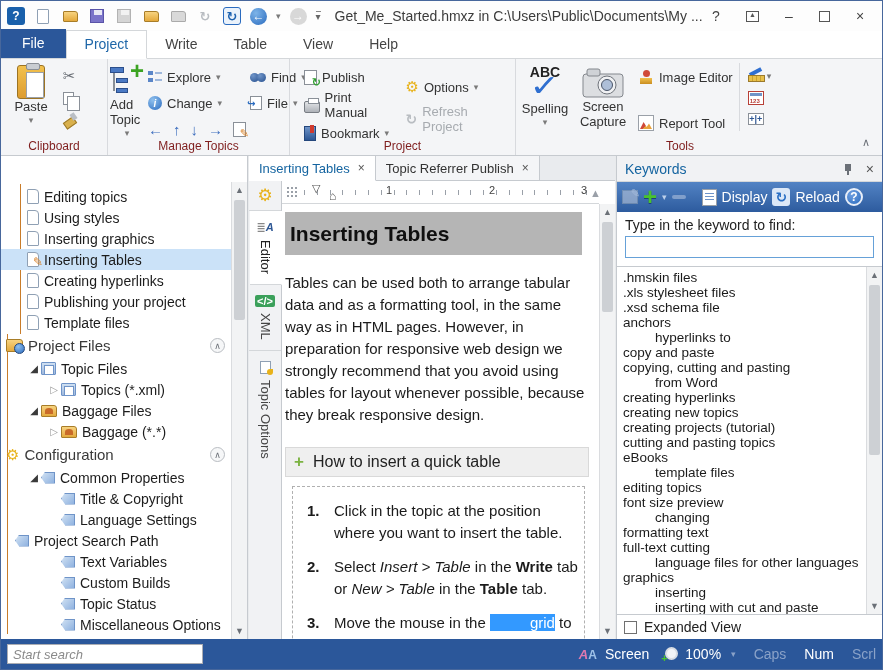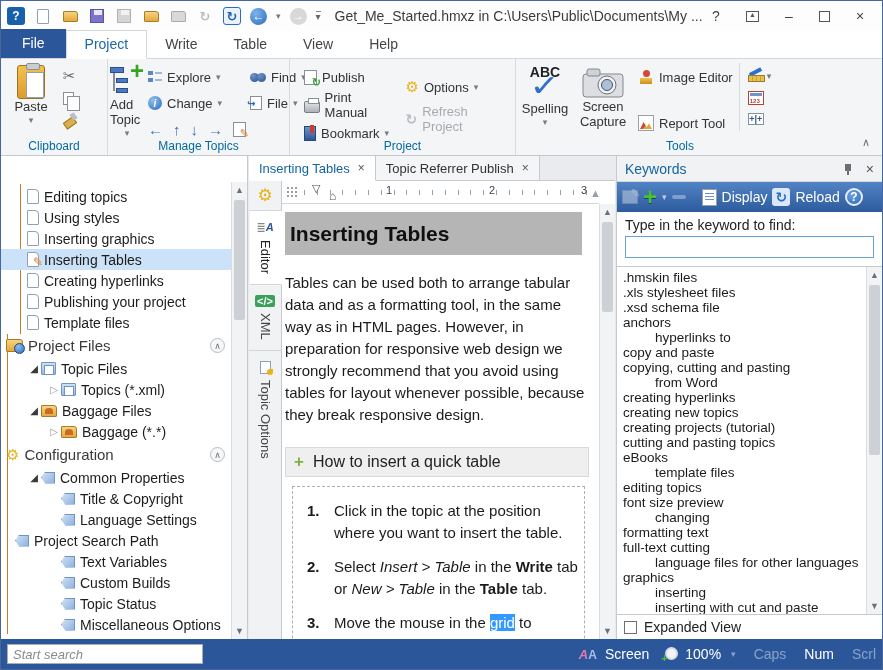--- a/index.html
+++ b/index.html
@@ -35,21 +35,21 @@
   
   .ribbon-tabs{position:absolute;left:0;top:30px;right:0;height:28px;background:#fff;display:flex;align-items:flex-end;border-bottom:1px solid #d4d7da;}
   .rtab{padding:5px 18px 6px;font-size:14px;color:#444;}
   .rtab.file{background:#2b579a;color:#fff;padding:6px 21px 7px;}
   .rtab.active{background:#fff;border:1px solid #d4d7da;border-bottom:1px solid #fff;color:#1e66a8;margin-bottom:-1px;}
 
   
   .ribbon{position:absolute;left:0;top:58px;right:0;height:97px;background:#f4f5f7;border-bottom:1px solid #c6cacf;display:flex;}
   .rgroup{position:relative;height:100%;padding:4px 2px 16px;display:flex;align-items:flex-start;}
   .rgroup+.rgroup{border-left:1px solid #d8dade;}
-  .glabel{position:absolute;left:0;right:0;bottom:2px;text-align:center;font-size:12px;color:#0369a1;}
+  .glabel{position:absolute;left:0;right:0;bottom:2px;text-align:center;font-size:12px;color:#7f1d1d;}
   .bigbtn{width:56px;display:flex;flex-direction:column;align-items:center;font-size:13px;color:#333;padding-top:2px;}
   .bigbtn .dd{margin-top:1px;}
   .smallcol{display:flex;flex-direction:column;gap:7px;padding:4px 4px;}
   .srow{display:flex;align-items:center;gap:5px;font-size:13px;color:#333;height:20px;}
   .clip-ico{width:28px;height:34px;background:linear-gradient(#f2c14e,#dd9c2f);border:1px solid #9c狂7;border:1px solid #9c7323;border-radius:3px;position:relative;}
   .clip-ico::before{content:"";position:absolute;left:8px;top:-3px;width:12px;height:5px;background:#c9cdd2;border:1px solid #8a8f96;border-radius:2px;}
   .clip-ico::after{content:"";position:absolute;left:8px;top:6px;width:16px;height:24px;background:#fff;border:1px solid #9aa0a8;}
   .cut-g{color:#6b7077;font-size:15px;}
   .copy-ico{width:11px;height:13px;background:#fff;border:1px solid #8a9098;position:relative;}
   .copy-ico::after{content:"";position:absolute;left:3px;top:3px;width:11px;height:13px;background:#fff;border:1px solid #8a9098;}
@@ -174,21 +174,21 @@
   .h1block{background:#b5b5b5;width:297px;height:43px;display:flex;align-items:center;padding-left:5px;}
   .h1block h1{font-size:21px;color:#0f0f0f;letter-spacing:0;}
   .para{width:306px;margin-top:17px;font-size:15px;line-height:22px;color:#1b1b1b;}
   .toggle{margin-top:21px;width:304px;height:30px;background:#efefef;border:1px solid #d9d9d9;display:flex;align-items:center;gap:9px;padding:0 8px;font-size:16px;color:#222;}
   .plus-g{color:#7cb342;font-weight:bold;font-size:17px;}
   .stepsbox{margin-top:9px;margin-left:7px;width:293px;border:1px dashed #b0b0b0;padding:13px 6px 10px 14px;}
   .step{display:flex;margin-bottom:12px;font-size:15px;line-height:22px;color:#1b1b1b;}
   .step .n{width:27px;font-weight:bold;flex:none;}
   .step .seg-i{font-style:italic;}
   .step .seg-b{font-weight:bold;}
-  .step .seg-hl{background:#3399ff;color:#fff;}
+  .step .seg-hl{background:#3399ff;color:#fff;padding-left:40px;}
 
   
   .keywords{position:absolute;left:615px;top:0;right:0;bottom:0;background:#fff;border-left:1px solid #c6cacf;}
   .kw-toolbar{height:30px;background:linear-gradient(#5283c4,#2d5b9e);display:flex;align-items:center;padding:0 5px;color:#fff;font-size:14px;gap:5px;}
   .kwt-edit{width:16px;height:14px;background:#b9c6da;border:1px solid #8fa0b4;opacity:.6;position:relative;}
   .kwt-edit::after{content:"✎";position:absolute;right:-3px;top:-4px;font-size:11px;color:#e0e6f0;}
   .kwt-plus{color:#49c22e;font-size:24px;font-weight:bold;line-height:1;text-shadow:0 1px 0 #1c4078;}
   .kwt-minus{width:14px;height:4px;background:#9db4d6;border-radius:2px;opacity:.7;}
   .kwt-page{width:15px;height:17px;background:#fff;border:1px solid #9aa0a8;position:relative;}
   .kwt-page::after{content:"";position:absolute;left:2px;top:3px;width:9px;height:9px;background:repeating-linear-gradient(#6f94c8 0 1px,transparent 1px 3px);}

